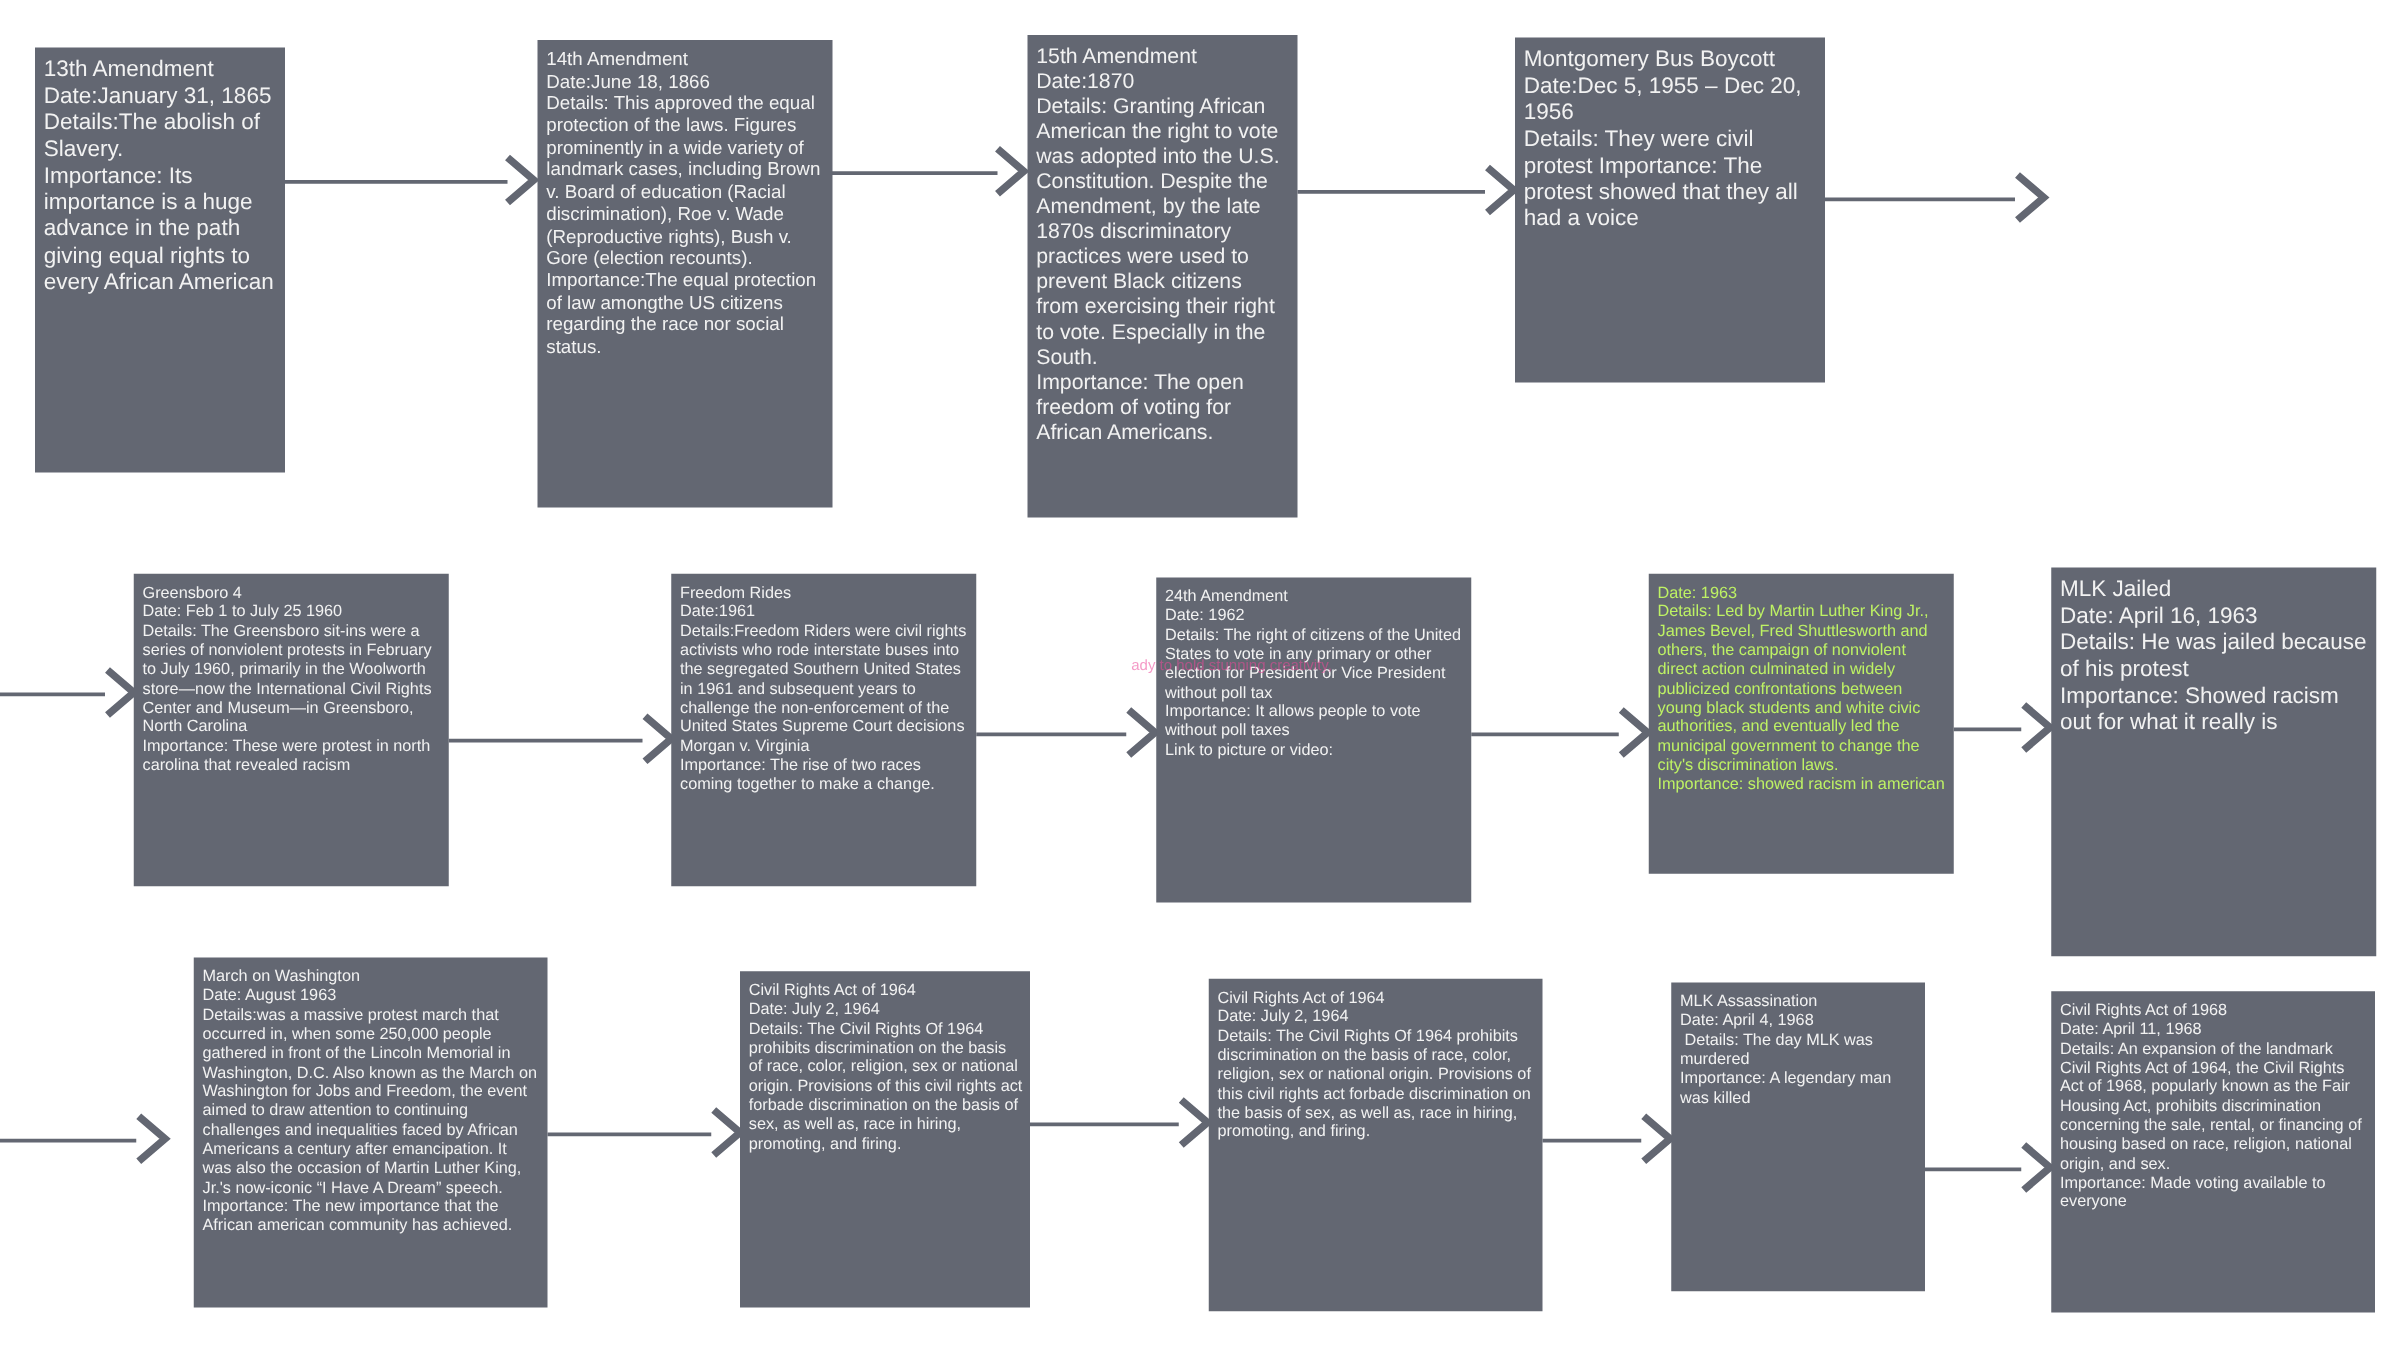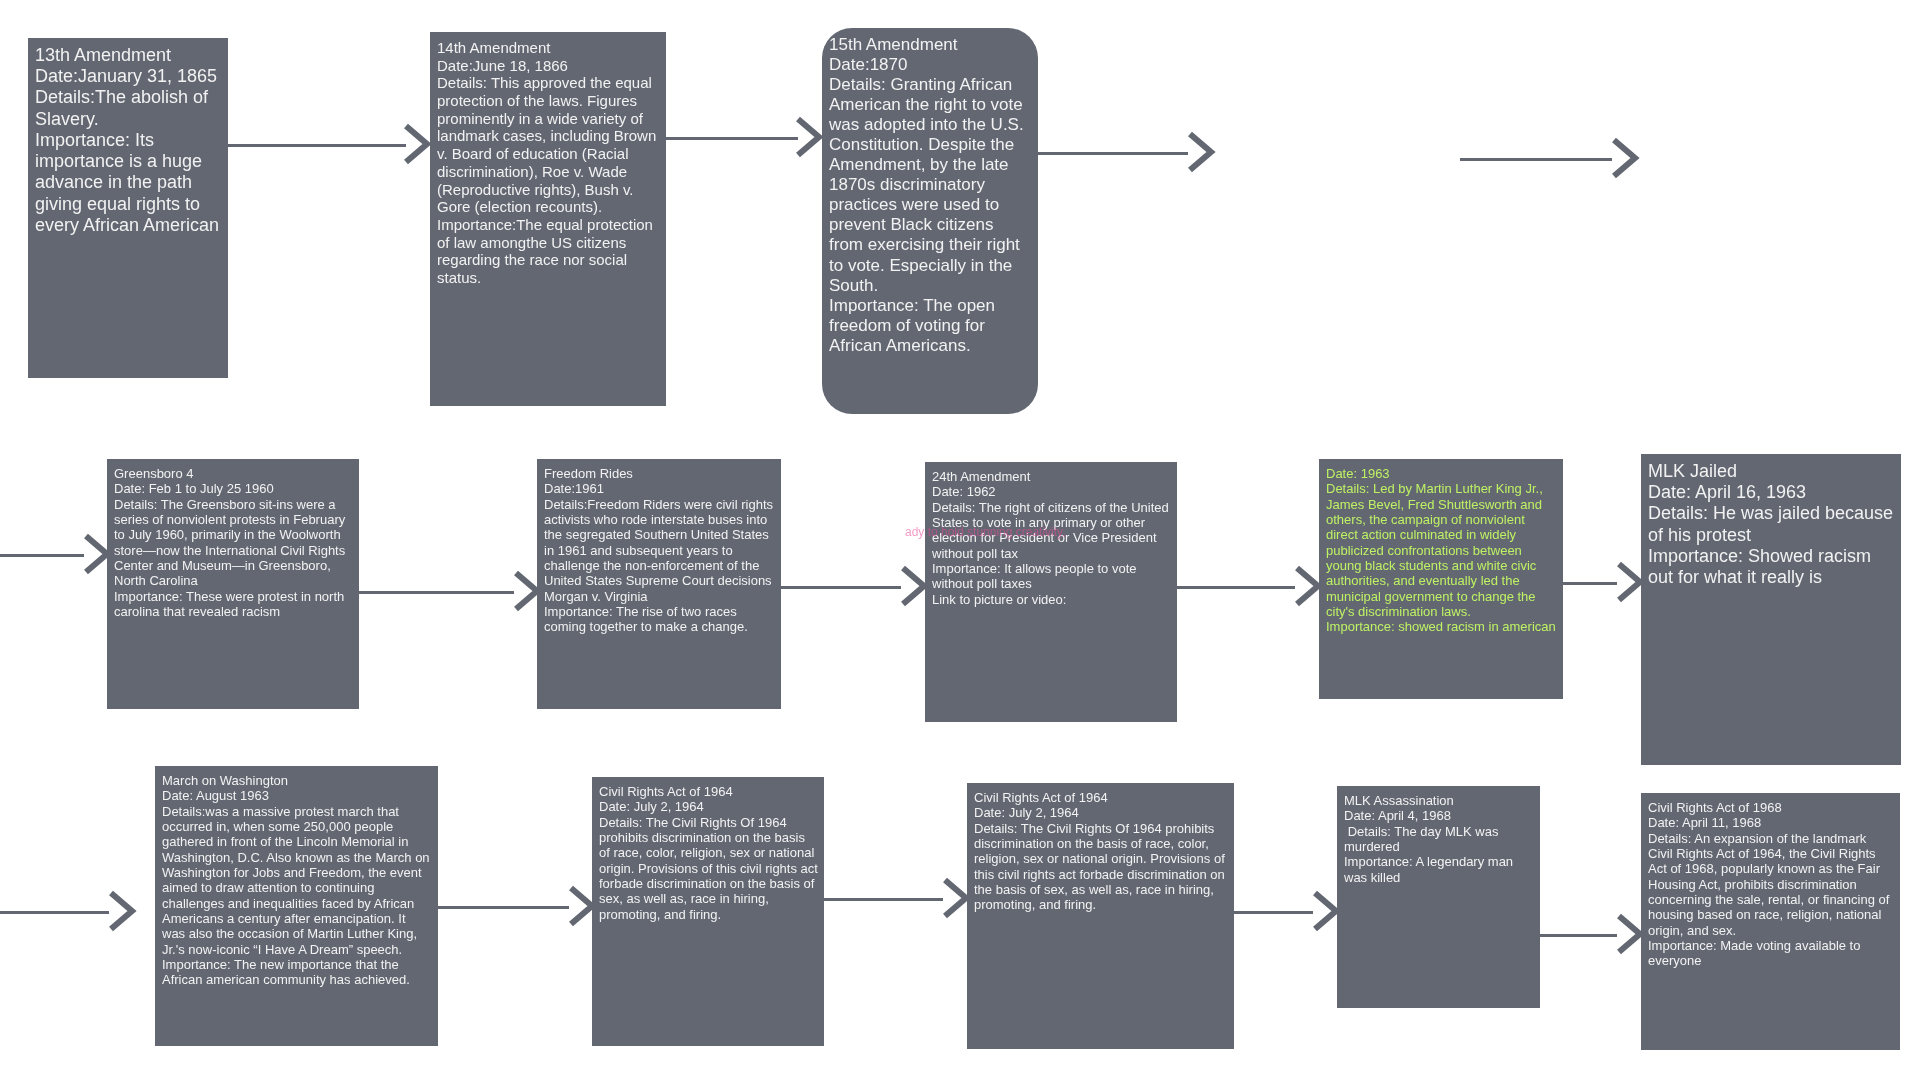--- a/index.html
+++ b/index.html
@@ -145,24 +145,27 @@
       </svg>
     </div>
     <div class="node" id="node-13th-amendment" style="left: 28px; top: 38px; width: 200px; height: 340px; background: rgb(99, 103, 114); color: rgb(242, 242, 242); font-size: 18px; padding: 7px 6px 6px 7px;"><span class="txt">13th Amendment
 Date:January 31, 1865
 Details:The abolish of Slavery.
 Importance: Its importance is a huge advance in the path giving equal rights to every African American</span></div>
     <div class="node" id="node-14th-amendment" style="left: 430px; top: 32px; width: 236px; height: 374px; background: rgb(99, 103, 114); color: rgb(242, 242, 242); font-size: 15px; padding: 7px 6px 7px 7px;"><span class="txt">14th Amendment
 Date:June 18, 1866
 Details: This approved the equal protection of the laws. Figures prominently in a wide variety of landmark cases, including Brown v. Board of education (Racial discrimination), Roe v. Wade (Reproductive rights), Bush v. Gore (election recounts).
 Importance:The equal protection of law amongthe US citizens regarding the race nor social status.</span></div>
-    <div class="node" id="node-15th-amendment" style="left: 822px; top: 28px; width: 216px; height: 386px; background: rgb(99, 103, 114); color: rgb(242, 242, 242); font-size: 17px; padding: 7px 6px 6px 7px; border-radius: 30px;"><span class="txt">15th Amendment
+    <div class="node" id="node-15th-amendment" style="left: 822px; top: 28px; width: 216px; height: 386px; background: rgb(99, 103, 114); color: rgb(242, 242, 242); font-size: 17px; padding: 7px 6px 6px 7px;"><span class="txt">15th Amendment
 Date:1870
 Details: Granting African American the right to vote was adopted into the U.S. Constitution. Despite the Amendment, by the late 1870s discriminatory practices were used to prevent Black citizens from exercising their right to vote. Especially in the South.
 Importance: The open freedom of voting for African Americans.</span></div>
+    <div class="node" id="node-montgomery-bus-boycott" style="left: 1212px; top: 30px; width: 248px; height: 276px; background: rgb(99, 103, 114); color: rgb(242, 242, 242); font-size: 18px; padding: 7px 6px 6px 7px;"><span class="txt">Montgomery Bus Boycott
+Date:Dec 5, 1955 – Dec 20, 1956
+Details: They were civil protest Importance: The protest showed that they all had a voice</span></div>
     <div class="node" id="node-greensboro-4" style="left: 107px; top: 459px; width: 252px; height: 250px; background: rgb(99, 103, 114); color: rgb(242, 242, 242); font-size: 13px; padding: 7px 6px 6px 7px;"><span class="txt">Greensboro 4
 Date: Feb 1 to July 25 1960
 Details: The Greensboro sit-ins were a series of nonviolent protests in February to July 1960, primarily in the Woolworth store—now the International Civil Rights Center and Museum—in Greensboro, North Carolina
 Importance: These were protest in north carolina that revealed racism</span></div>
     <div class="node" id="node-freedom-rides" style="left: 537px; top: 459px; width: 244px; height: 250px; background: rgb(99, 103, 114); color: rgb(242, 242, 242); font-size: 13px; padding: 7px 6px 6px 7px;"><span class="txt">Freedom Rides
 Date:1961
 Details:Freedom Riders were civil rights activists who rode interstate buses into the segregated Southern United States in 1961 and subsequent years to challenge the non-enforcement of the United States Supreme Court decisions Morgan v. Virginia
 Importance: The rise of two races coming together to make a change.</span></div>
     <div class="node" id="node-24th-amendment" style="left: 925px; top: 462px; width: 252px; height: 260px; background: rgb(99, 103, 114); color: rgb(242, 242, 242); font-size: 13px; padding: 7px 6px 6px 7px;"><span class="txt">24th Amendment
 Date: 1962
@@ -179,21 +182,21 @@
     <div class="node" id="node-march-on-washington" style="left: 155px; top: 766px; width: 283px; height: 280px; background: rgb(99, 103, 114); color: rgb(242, 242, 242); font-size: 13px; padding: 7px 6px 6px 7px;"><span class="txt">March on Washington
 Date: August 1963
 Details:was a massive protest march that occurred in, when some 250,000 people gathered in front of the Lincoln Memorial in Washington, D.C. Also known as the March on Washington for Jobs and Freedom, the event aimed to draw attention to continuing challenges and inequalities faced by African Americans a century after emancipation. It was also the occasion of Martin Luther King, Jr.'s now-iconic “I Have A Dream” speech.
 Importance: The new importance that the African american community has achieved.</span></div>
     <div class="node" id="node-civil-rights-act-1964-a" style="left: 592px; top: 777px; width: 232px; height: 269px; background: rgb(99, 103, 114); color: rgb(242, 242, 242); font-size: 13px; padding: 7px 6px 6px 7px;"><span class="txt">Civil Rights Act of 1964
 Date: July 2, 1964
 Details: The Civil Rights Of 1964 prohibits discrimination on the basis of race, color, religion, sex or national origin. Provisions of this civil rights act forbade discrimination on the basis of sex, as well as, race in hiring, promoting, and firing.</span></div>
     <div class="node" id="node-civil-rights-act-1964-b" style="left: 967px; top: 783px; width: 267px; height: 266px; background: rgb(99, 103, 114); color: rgb(242, 242, 242); font-size: 13px; padding: 7px 6px 6px 7px;"><span class="txt">Civil Rights Act of 1964
 Date: July 2, 1964
 Details: The Civil Rights Of 1964 prohibits discrimination on the basis of race, color, religion, sex or national origin. Provisions of this civil rights act forbade discrimination on the basis of sex, as well as, race in hiring, promoting, and firing.</span></div>
-    <div class="node" id="node-mlk-assassination" style="left: 1337px; top: 786px; width: 203px; height: 222px; background: rgb(99, 103, 114); color: rgb(242, 242, 242); font-size: 13px; padding: 7px 6px 6px 7px;"><span class="txt">MLK Assassination
+    <div class="node" id="node-mlk-assassination" style="left: 1337px; top: 786px; width: 203px; height: 247px; background: rgb(99, 103, 114); color: rgb(242, 242, 242); font-size: 13px; padding: 7px 6px 6px 7px;"><span class="txt">MLK Assassination
 Date: April 4, 1968
  Details: The day MLK was murdered
 Importance: A legendary man was killed</span></div>
     <div class="node" id="node-civil-rights-act-1968" style="left: 1641px; top: 793px; width: 259px; height: 257px; background: rgb(99, 103, 114); color: rgb(242, 242, 242); font-size: 13px; padding: 7px 6px 6px 7px;"><span class="txt">Civil Rights Act of 1968
 Date: April 11, 1968
 Details: An expansion of the landmark Civil Rights Act of 1964, the Civil Rights Act of 1968, popularly known as the Fair Housing Act, prohibits discrimination concerning the sale, rental, or financing of housing based on race, religion, national origin, and sex.
 Importance: Made voting available to everyone</span></div>
   </div>
 
 </body></html>

